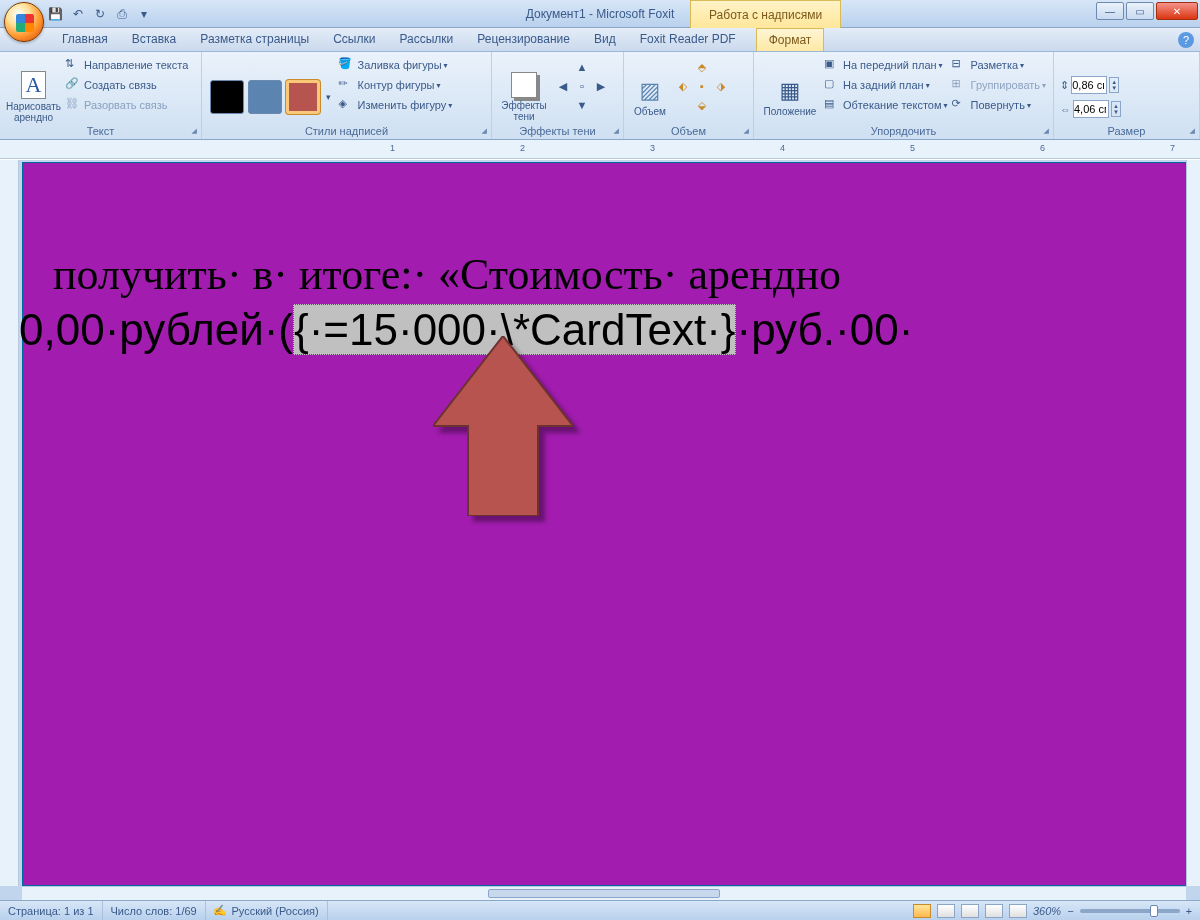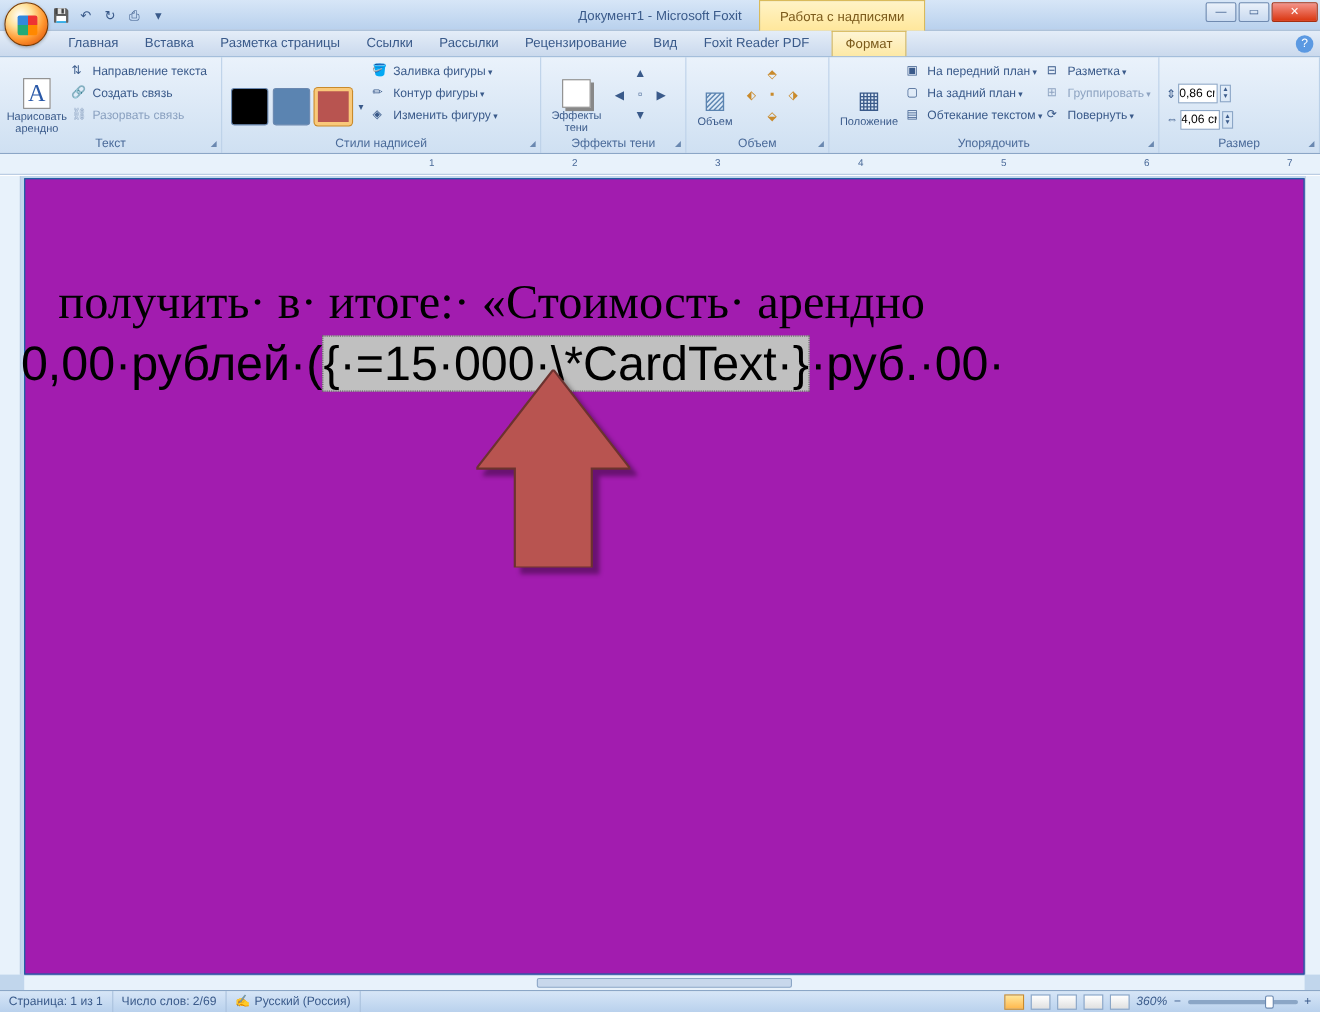--- a/index.html
+++ b/index.html
@@ -297,21 +297,21 @@
       <svg viewBox="0 0 140 180" width="140" height="180">
         <path d="M70 0 L140 90 L105 90 L105 180 L35 180 L35 90 L0 90 Z" fill="#b85450" stroke="#6c322f" stroke-width="2"></path>
       </svg>
     </div>
 
   </div>
 </div>
 
 <div class="status">
   <div class="seg">Страница: 1 из 1</div>
-  <div class="seg">Число слов: 2/69</div>
+  <div class="seg">Число слов: 1/69</div>
   <div class="seg">
       <span>✍</span>
       <span>Русский (Россия)</span>
     </div>
   <div class="right">
     <span class="viewbtn active"></span>
     <span class="viewbtn"></span>
     <span class="viewbtn"></span>
     <span class="viewbtn"></span>
     <span class="viewbtn"></span>

